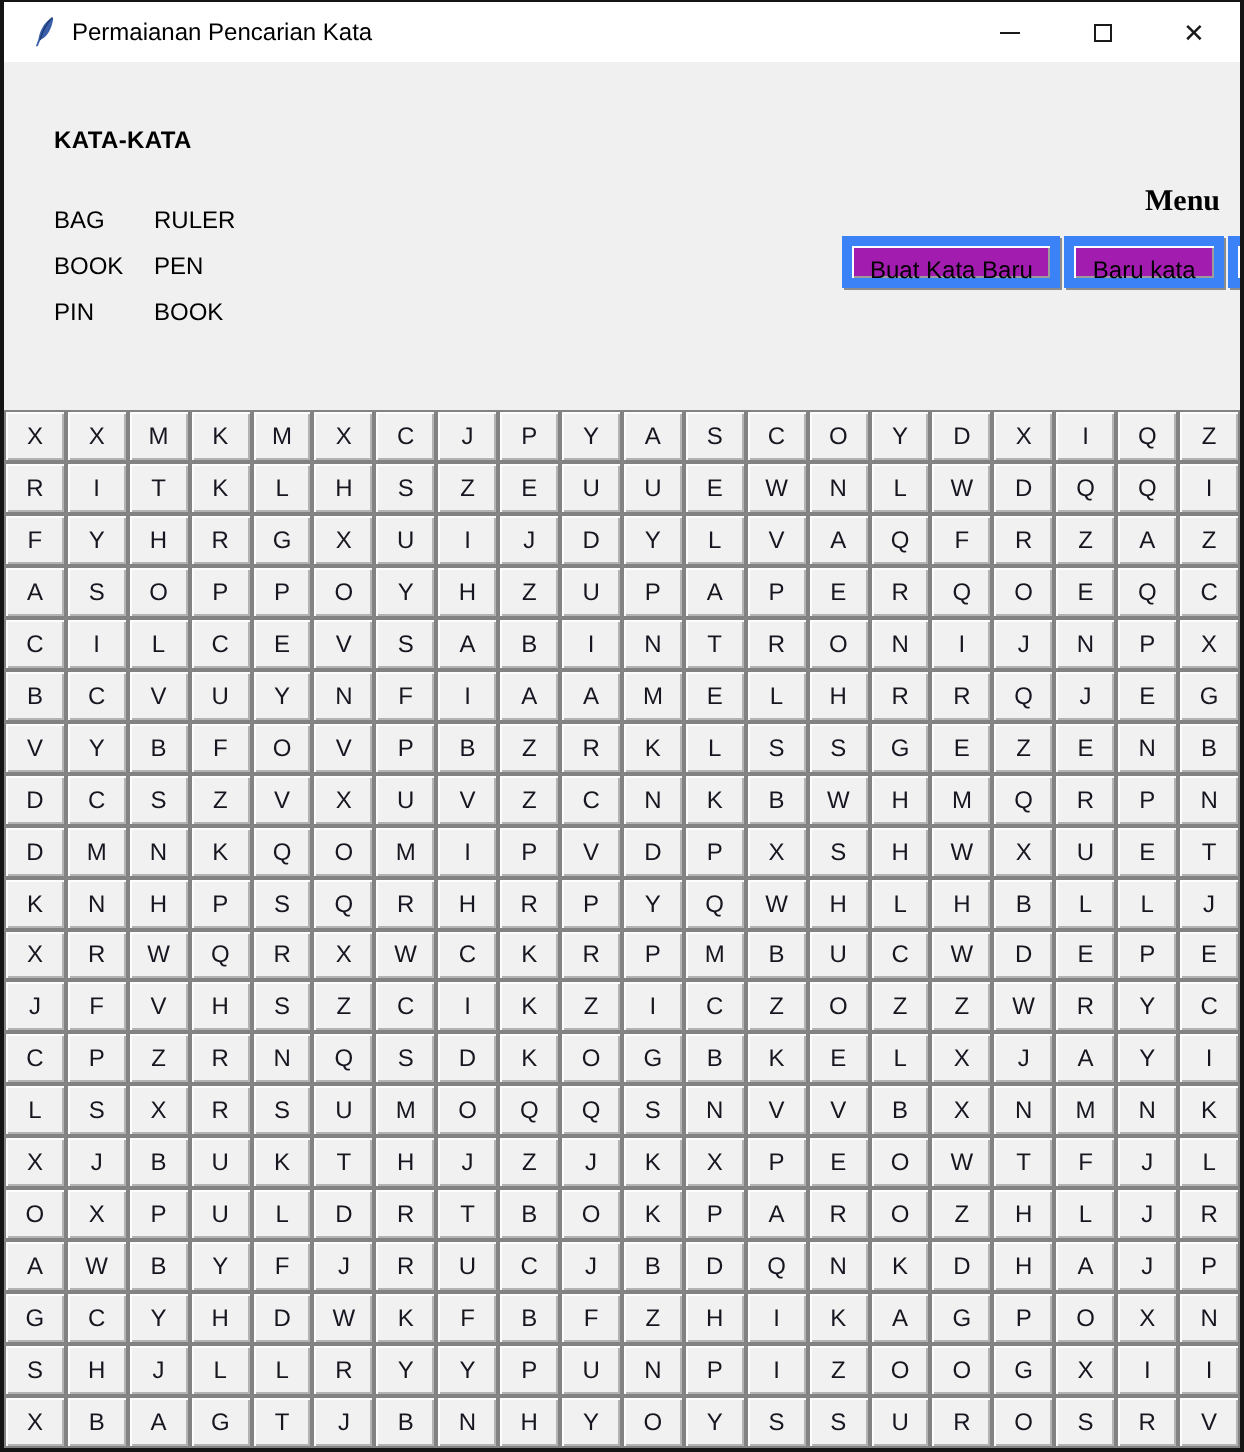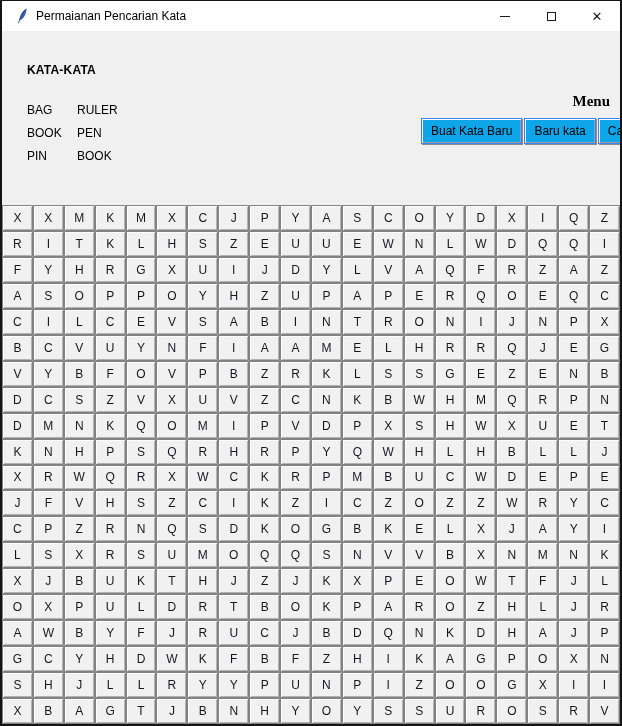--- a/index.html
+++ b/index.html
@@ -46,21 +46,21 @@
   }
   .menu-heading {
     position:absolute; left:430px; top:93px; width:180px;
     text-align:right; font-size:15px; font-weight:bold; color:#000000;font-family:Liberation Serif, serif;
   }
   .menu-buttons {
     position:absolute; left:421px; top:118px; display:flex; gap:2px; white-space:nowrap;
   }
   .menu-btn {
     font-family:"Liberation Sans", sans-serif; font-size:12px; color:#000000;
-    background:#0ea5e9; border:1px solid #3b82f6;
+    background:#a21caf; border:5px solid #3b82f6;
     box-shadow: inset 1px 1px 0 #ffffff, inset -1px -1px 0 #9c9c9c, 1px 1px 0 #8c8c8c;
     padding:5px 9px; height:26px; cursor:default;
   }
 
   
   .letter-grid {
     position:absolute; left:2px; top:205px; width:618px; height:519px;
     display:grid; grid-template-columns:repeat(20, 1fr); grid-template-rows:repeat(20, 1fr);
     background:#8b8b8b; z-index:1;
   }

